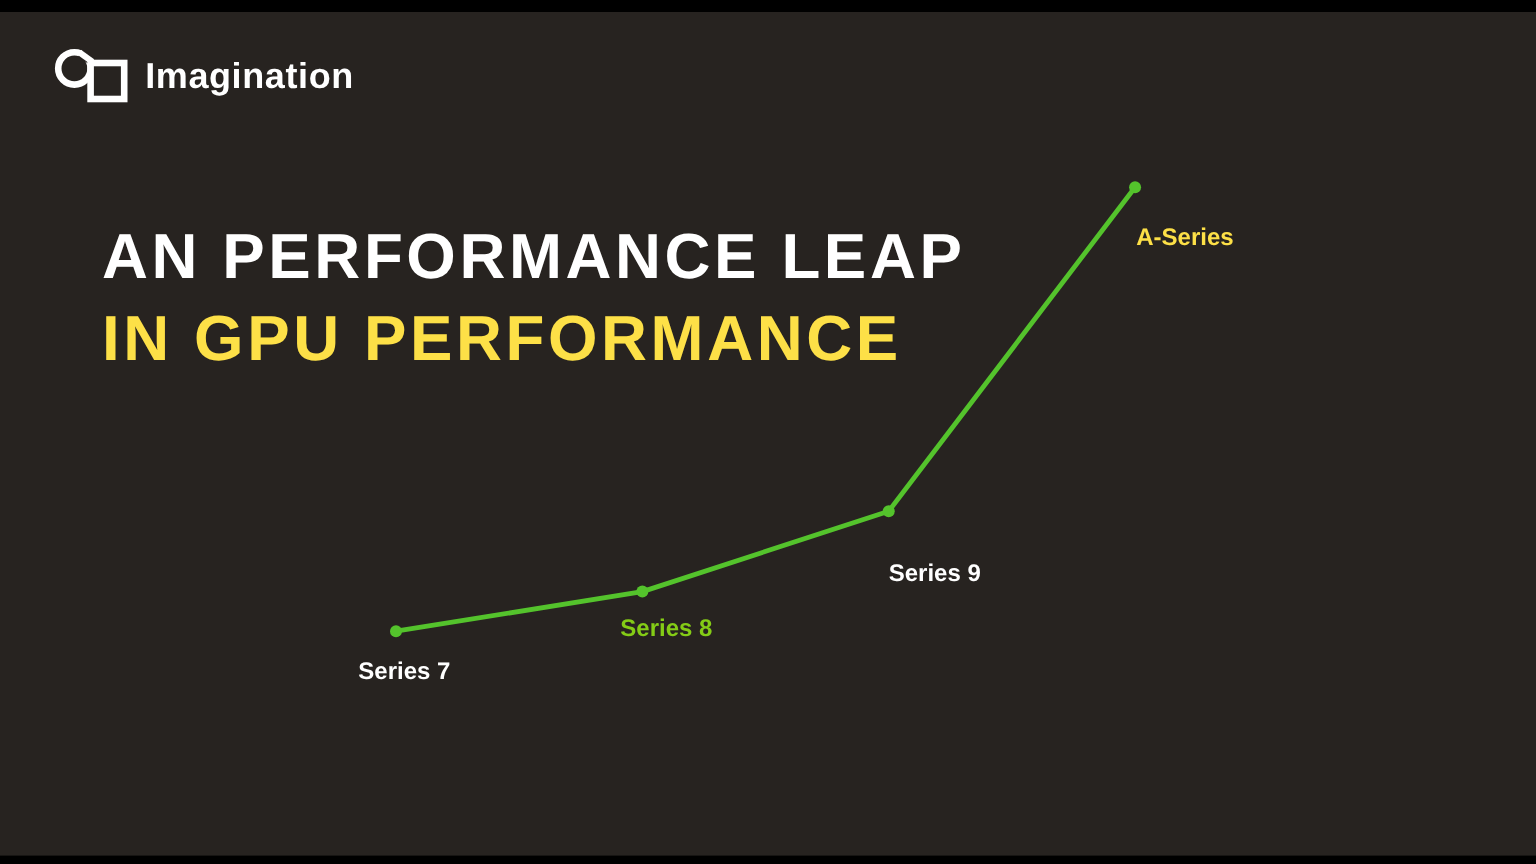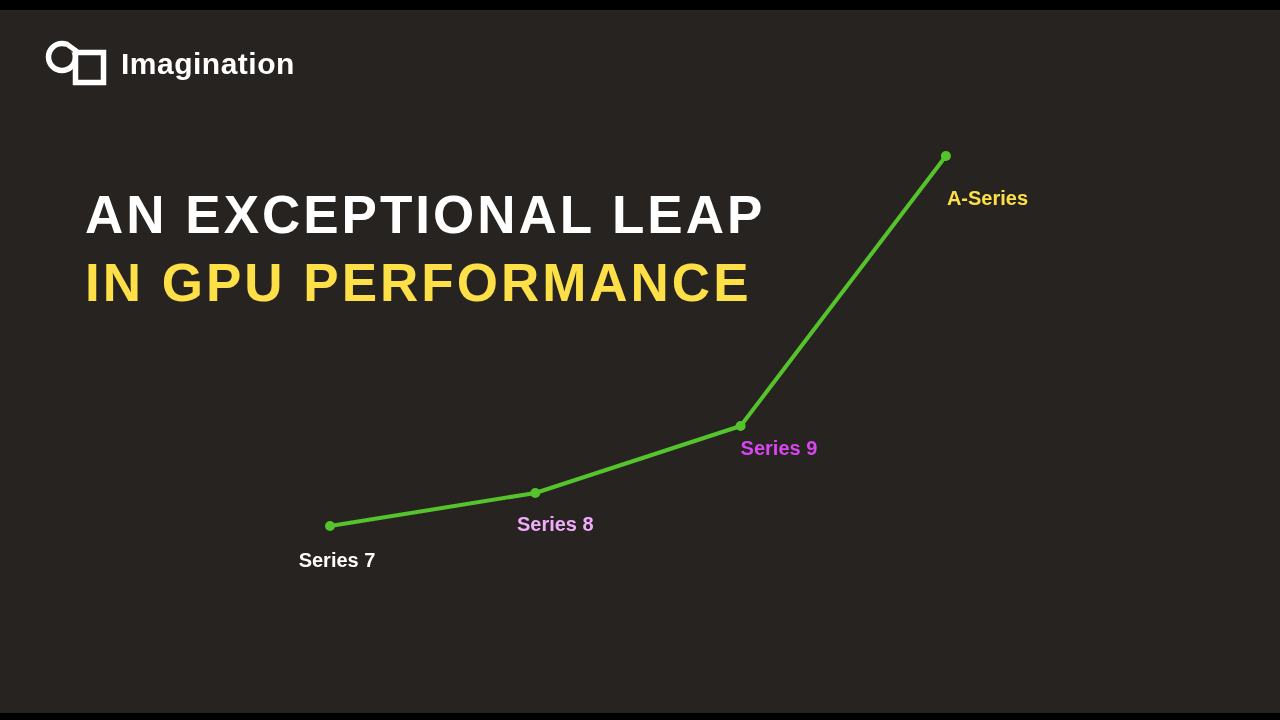--- a/index.html
+++ b/index.html
@@ -65,34 +65,34 @@
     <svg width="66" height="48" viewBox="0 0 66 48">
       <circle cx="17" cy="17" r="13.5" fill="none" stroke="#ffffff" stroke-width="5.5"></circle>
       <line x1="22" y1="4.5" x2="33" y2="12" stroke="#272320" stroke-width="7"></line>
       <line x1="21" y1="3.5" x2="32" y2="11.5" stroke="#ffffff" stroke-width="5"></line>
       <rect x="30.5" y="12.5" width="28" height="30" fill="#272320" stroke="#ffffff" stroke-width="5.5"></rect>
     </svg>
     <span class="logo-text">Imagination</span>
   </header>
 
   <div class="headline">
-    <div class="line1">AN EXCEPTIONAL LEAP</div>
+    <div class="line1">AN PERFORMANCE LEAP</div>
     <div class="line2">IN GPU PERFORMANCE</div>
   </div>
 
   <svg id="chart" viewBox="0 0 1280 720">
       <polyline points="330,526 535.3,493 740.6,426 945.9000000000001,156" fill="none" stroke="#54c32c" stroke-width="4" stroke-linejoin="round"></polyline>
       <circle cx="330" cy="526" r="5" fill="#54c32c"></circle>
       <circle cx="535.3" cy="493" r="5" fill="#54c32c"></circle>
       <circle cx="740.6" cy="426" r="5" fill="#54c32c"></circle>
       <circle cx="945.9000000000001" cy="156" r="5" fill="#54c32c"></circle>
     </svg>
 
   <div id="point-labels">
       <div class="pt-label center" style="left: 337px; top: 549px; color: #ffffff;">Series 7</div>
-      <div class="pt-label center" style="left: 555.3px; top: 513px; color: #f0abfc;">Series 8</div>
-      <div class="pt-label" style="left: 740.6px; top: 437px; color: #d946ef;">Series 9</div>
+      <div class="pt-label center" style="left: 555.3px; top: 513px; color: #84cc16;">Series 8</div>
+      <div class="pt-label" style="left: 740.6px; top: 467px; color: #ffffff;">Series 9</div>
       <div class="pt-label" style="left: 946.9px; top: 187px; color: #fde047;">A-Series</div>
     </div>
 
   <div class="letterbox bottom"></div>
 
 </div>
 
 </body></html>

